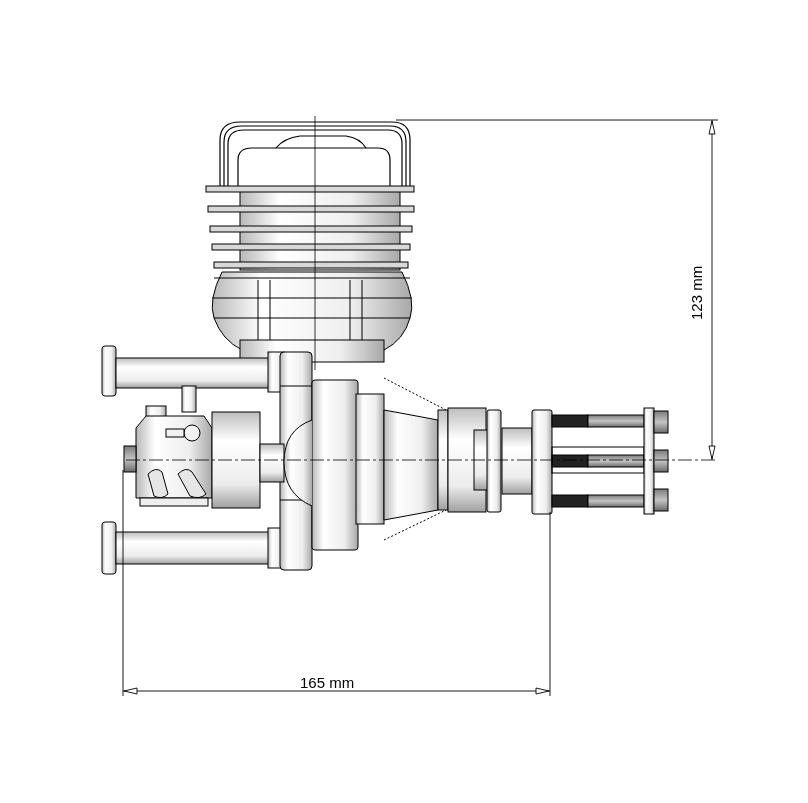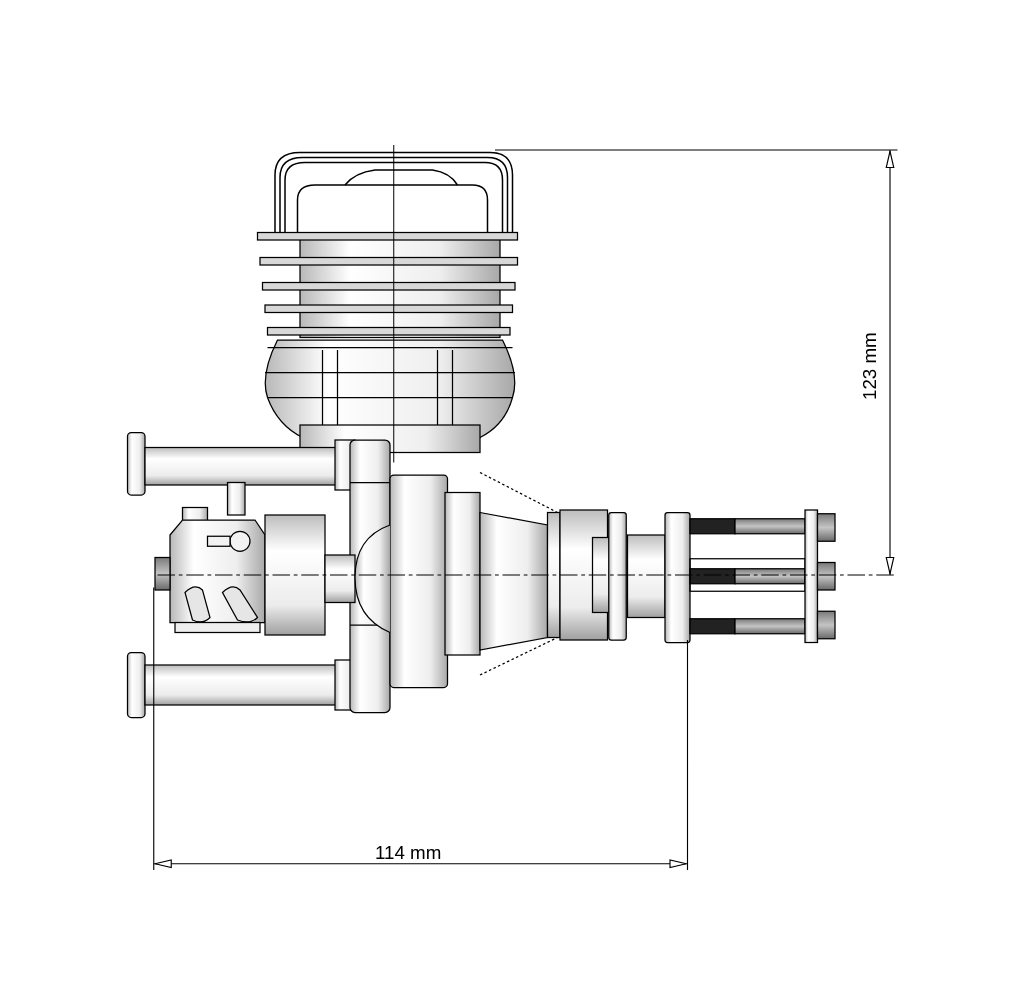--- a/index.html
+++ b/index.html
@@ -141,14 +141,14 @@
     <g stroke="#000" stroke-width="0.9" fill="none">
       <line x1="123" y1="470" x2="123" y2="696"></line>
       <line x1="550" y1="512" x2="550" y2="696"></line>
       <line x1="123" y1="691" x2="550" y2="691"></line>
       <path d="M124 691 L137 688 L137 694 Z" fill="#fff"></path>
       <path d="M549 691 L536 688 L536 694 Z" fill="#fff"></path>
     </g>
   </svg>
 
   <div id="dim-v-label" class="dim-label">123 mm</div>
-  <div id="dim-h-label" class="dim-label">114 mm</div>
+  <div id="dim-h-label" class="dim-label">165 mm</div>
 </div>
 
 </body></html>

